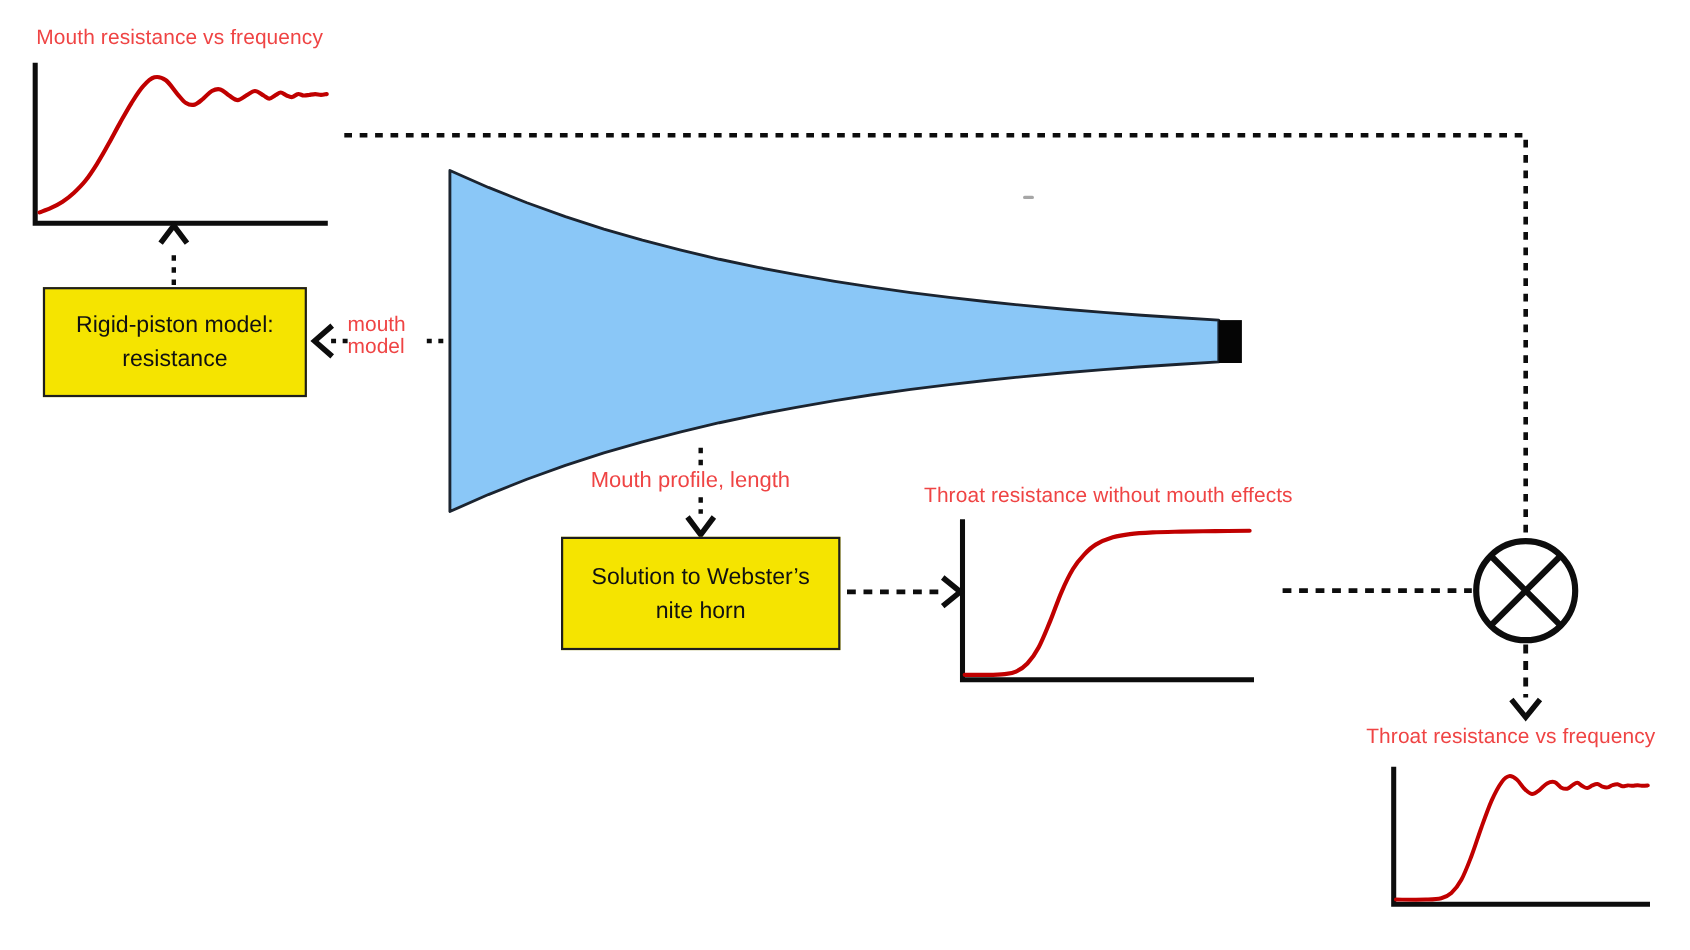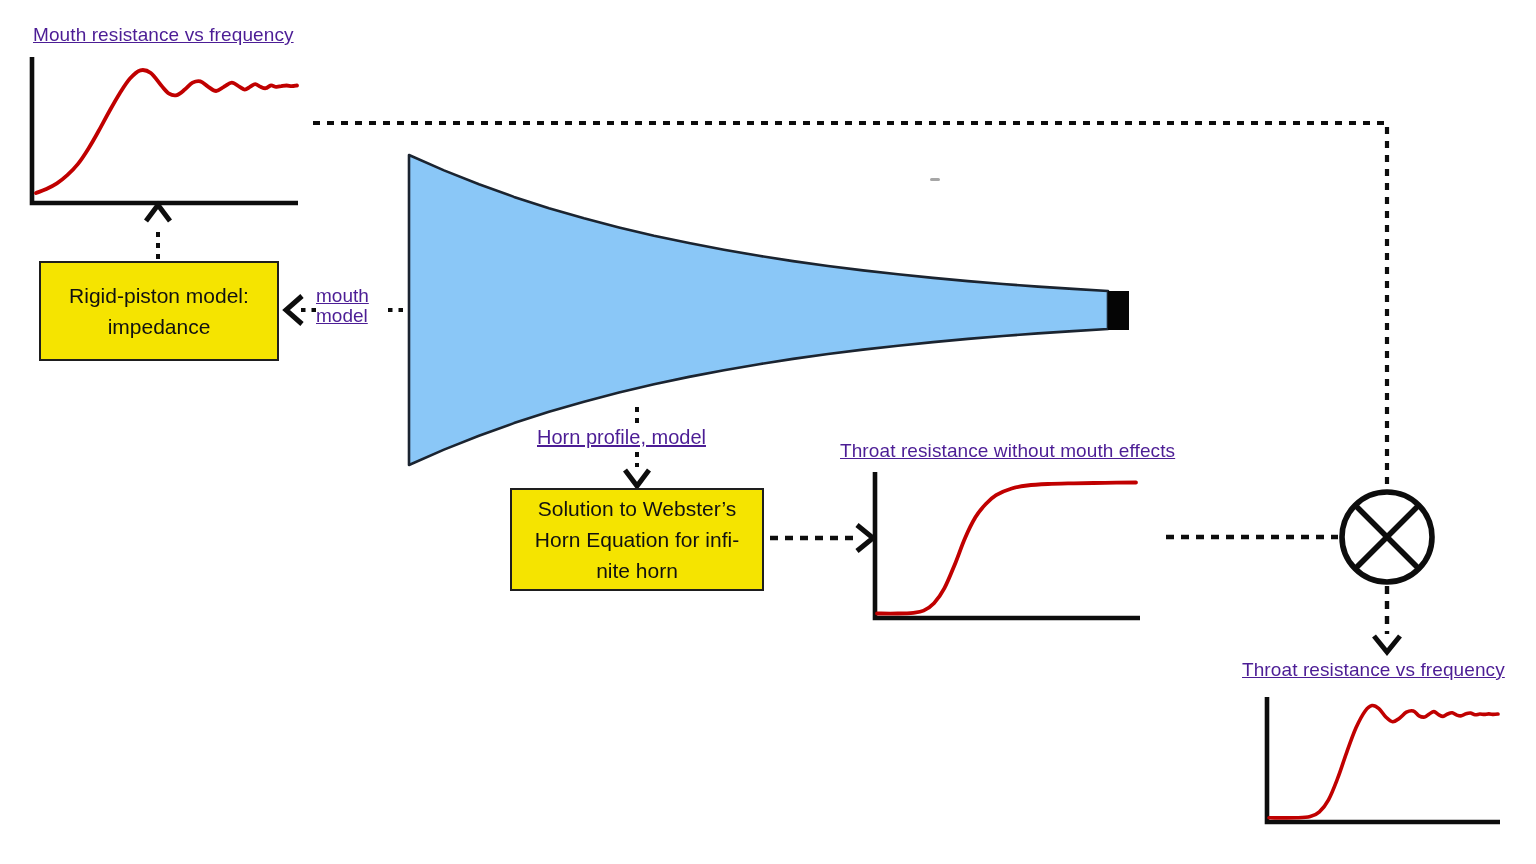--- a/index.html
+++ b/index.html
@@ -1,21 +1,21 @@
 <!DOCTYPE html>
 <html><head>
 <meta charset="utf-8">
 <style>
   html,body{margin:0;padding:0;background:#ffffff;}
   #canvas{
     position:relative;width:1536px;height:864px;background:#ffffff;overflow:hidden;
     font-family:"Liberation Sans",sans-serif;color:#1c1c1c;
   }
   #shapes{position:absolute;left:0;top:0;z-index:1;}
-  .label{position:absolute;z-index:2;white-space:nowrap;color:#4c1d95;text-decoration:underline;}
+  .label{position:absolute;z-index:2;white-space:nowrap;color:#ef4444;}
   .chart-title{font-size:19px;letter-spacing:0.1px;}
   .process-box{
     position:absolute;z-index:2;background:#f5e400;border:2.5px solid #1e1e1e;
     display:flex;flex-direction:column;align-items:center;justify-content:center;
     text-align:center;font-size:21px;line-height:31px;color:#111111;
   }
   .small-label{font-size:19px;line-height:20px;text-align:left;}
   .stray{position:absolute;z-index:2;background:#909090;border-radius:2px;opacity:.8;}
 </style>
 </head>
@@ -66,33 +66,32 @@
     <path d="M1374,636 L1387,652 L1400,636" fill="none" stroke="#0d0d0d" stroke-width="5"></path>
 
     <circle cx="1387" cy="537" r="45" fill="#ffffff" stroke="#0d0d0d" stroke-width="5.6"></circle>
     <path d="M1355.2,505.2 L1418.8,568.8 M1418.8,505.2 L1355.2,568.8" fill="none" stroke="#0d0d0d" stroke-width="5.6"></path>
   </svg>
 
   <div class="label chart-title" style="left:33px;top:24px;">Mouth resistance vs frequency</div>
 
   <div class="process-box" style="left:39px;top:261px;width:236px;height:96px;">
     <span>Rigid-piston model:</span>
-    <span>impedance</span>
+    <span>resistance</span>
   </div>
 
   <div class="label small-label" style="left:316px;top:286px;width:72px;">
     <div>mouth</div>
     <div>model</div>
   </div>
 
-  <div class="label" style="left:537px;top:426px;font-size:20px;">Horn profile, model</div>
+  <div class="label" style="left:537px;top:426px;font-size:20px;">Mouth profile, length</div>
 
   <div class="process-box" style="left:510px;top:488px;width:250px;height:99px;">
     <span>Solution to Webster’s</span>
-    <span>Horn Equation for infi-</span>
     <span>nite horn</span>
   </div>
 
   <div class="label chart-title" style="left:840px;top:440px;">Throat resistance without mouth effects</div>
 
   <div class="label chart-title" style="left:1242px;top:659px;">Throat resistance vs frequency</div>
 
   <div class="stray" style="left:930px;top:178px;width:10px;height:3px;"></div>
 </div>
 

